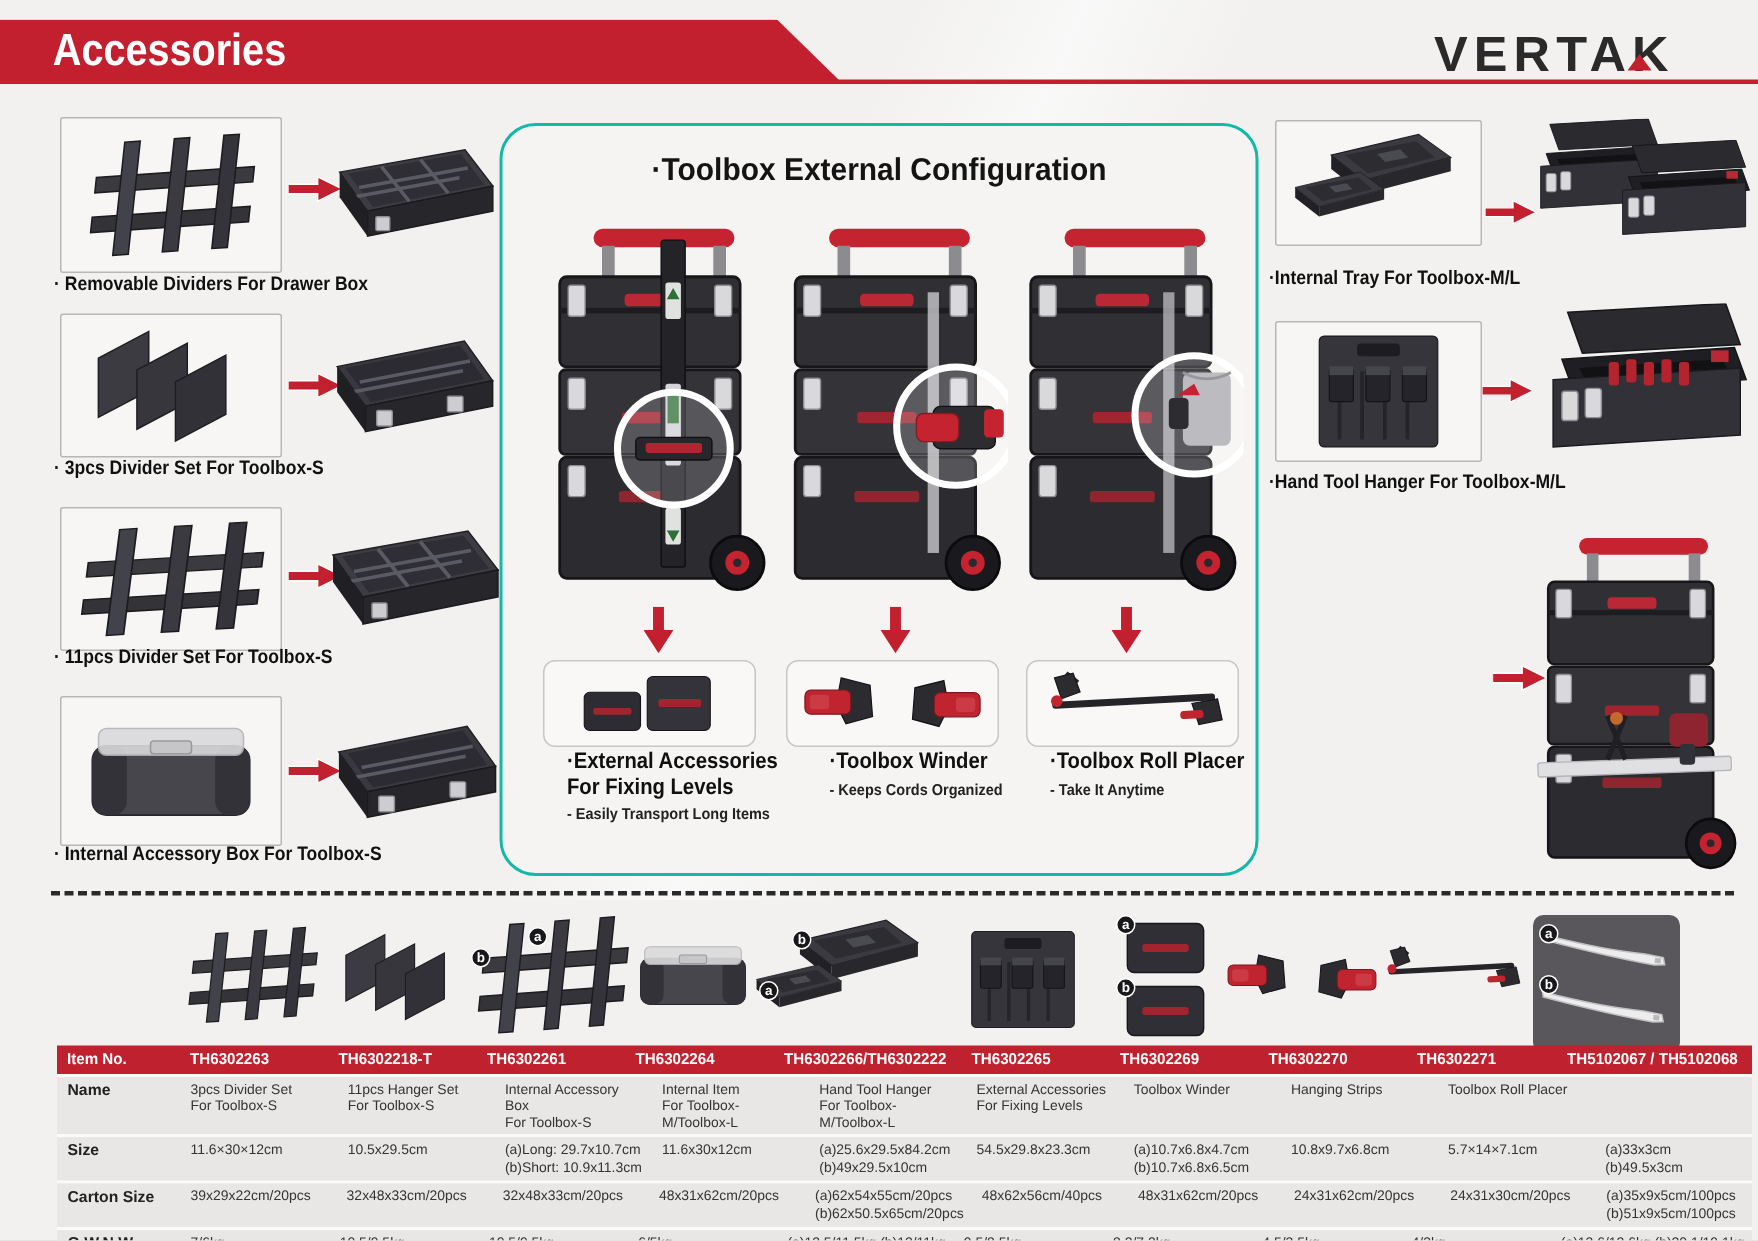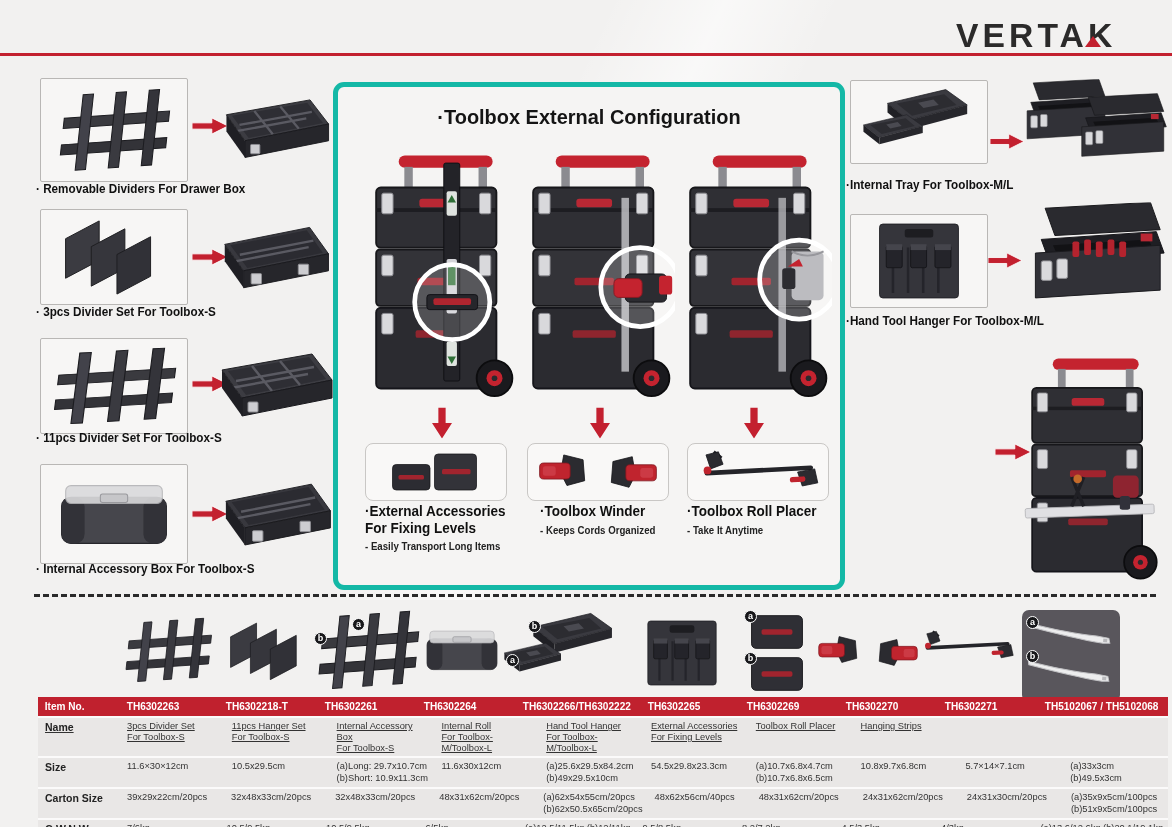--- a/index.html
+++ b/index.html
@@ -26,30 +26,30 @@
         display:flex;align-items:center;justify-content:center;}
   .caption{position:absolute;font-weight:bold;font-size:13px;color:#101010;white-space:pre-line;
            transform:scaleX(.9);transform-origin:left top;line-height:1.15;}
   .caption.white{color:#fff;}
   .subcap{position:absolute;font-weight:bold;font-size:11px;color:#222;white-space:nowrap;
           transform:scaleX(.92);transform-origin:left top;}
   .subcap.white{color:#f2f2f2;}
 
   
   .panel{position:absolute;left:333px;top:82px;width:502px;height:498px;background:#f5f4f3;
-         border:5px solid #14b8a6;border-radius:11px;text-decoration:underline;}
+         border:2px solid #14b8a6;border-radius:24px;text-decoration:underline;}
   .panel-title{position:absolute;left:0;top:18px;width:502px;text-align:center;font-weight:bold;
                font-size:21px;color:#141414;transform:scaleX(.95);transform-origin:center top;}
   .acc-frame{position:absolute;border:1.5px solid #c9c7c5;background:#f9f8f7;border-radius:8px;
              display:flex;align-items:center;justify-content:center;}
   .grp-title{font-weight:bold;font-size:15px;color:#101010;white-space:pre-line;line-height:1.1;
              transform:scaleX(.9);transform-origin:left top;}
   .grp-sub{font-weight:bold;font-size:10.5px;color:#222;margin-top:4px;white-space:nowrap;
            transform:scaleX(.92);transform-origin:left top;}
-  .grp{position:absolute;width:170px;}
+  .grp{position:absolute;width:170px;margin-left:16px;}
 
   
   .darkpanel{position:absolute;left:850px;top:348px;width:137px;height:230px;background:#59565c;
              border-radius:8px;}
 
   .dashline{position:absolute;left:34px;top:594px;width:1122px;height:0;
             border-top:3px dashed #2a2a2a;}
 
   .badge{position:absolute;width:13px;height:13px;border-radius:50%;background:#18181b;color:#fff;
          font-size:9px;font-weight:bold;display:flex;align-items:center;justify-content:center;
@@ -57,21 +57,21 @@
 
   
   .spec-table{position:absolute;left:38px;top:697px;width:1130px;font-size:9.3px;color:#333;}
   .trow{display:grid;grid-template-columns:82px repeat(10,1fr);background:#e9e7e6;
         border-bottom:2px solid #fbfafa;}
   .trow.thead{background:#c0212e;color:#fff;border-bottom:2px solid #fbfafa;}
   .tcell{padding:3px 5px 2px 7px;white-space:pre-line;line-height:1.2;}
   .thead .tcell{font-weight:bold;font-size:10.5px;line-height:15px;padding-top:2px;padding-bottom:2px;
                 white-space:nowrap;transform:scaleX(.96);transform-origin:left center;}
   .rowlabel{font-weight:bold;font-size:10.5px;color:#222;}
-  .r-name{min-height:27px;text-decoration:underline;} .r-size{min-height:29px;} .r-carton{min-height:29px;}
+  .r-name{min-height:27px;} .r-size{min-height:29px;} .r-carton{min-height:29px;}
   .r-gw{min-height:18px;} .r-gw .tcell{white-space:nowrap;}
 </style>
 </head>
 <body>
 
 <svg style="position:absolute;width:0;height:0" aria-hidden="true">
   <defs>
     <symbol id="sym-arrow-right" viewBox="0 0 40 20">
       <polygon points="0,6.5 22,6.5 22,1 40,10 22,19 22,13.5 0,13.5" fill="#c3202f" stroke="#ffffff" stroke-width="1"></polygon>
     </symbol>
@@ -193,20 +193,23 @@
       <circle cx="140" cy="247" r="3" fill="#2a2a2e"></circle>
     </symbol>
   </defs>
 </svg>
 
 <div class="page">
 
   <div class="deco" style="left:0;top:0;width:1172px;height:600px;
               background:linear-gradient(115deg,transparent 42%,rgba(255,255,255,.55) 50%,transparent 58%);"></div>
 
+  <div class="banner">
+    <div class="banner-text">Accessories</div>
+  </div>
   <div class="topline"></div>
   <div class="logo">VERTAK</div>
   <div class="logo-tri"></div>
 
   <div class="pbox" style="left:40px;top:78px;width:146px;height:102px;">
     <svg width="132" height="92" viewBox="0 0 120 90">
         <use href="#sym-grid"></use>
       </svg>
   </div>
   <svg class="abs" style="left:192px;top:117px" width="36" height="18" viewBox="0 0 40 20">
@@ -449,28 +452,29 @@
       <div class="tcell">TH5102067 / TH5102068</div>
     </div>
     <div class="trow r-name">
       <div class="tcell rowlabel">Name</div>
       <div class="tcell">3pcs Divider Set
 For Toolbox-S</div>
       <div class="tcell">11pcs Hanger Set
 For Toolbox-S</div>
       <div class="tcell">Internal Accessory Box
 For Toolbox-S</div>
-      <div class="tcell">Internal Roll
+      <div class="tcell">Internal Item
 For Toolbox-M/Toolbox-L</div>
       <div class="tcell">Hand Tool Hanger
 For Toolbox-M/Toolbox-L</div>
       <div class="tcell">External Accessories
 For Fixing Levels</div>
+      <div class="tcell">Toolbox Winder</div>
+      <div class="tcell">Hanging Strips</div>
       <div class="tcell">Toolbox Roll Placer</div>
-      <div class="tcell">Hanging Strips</div>
     </div>
     <div class="trow r-size">
       <div class="tcell rowlabel">Size</div>
       <div class="tcell">11.6×30×12cm</div>
       <div class="tcell">10.5x29.5cm</div>
       <div class="tcell">(a)Long: 29.7x10.7cm
 (b)Short: 10.9x11.3cm</div>
       <div class="tcell">11.6x30x12cm</div>
       <div class="tcell">(a)25.6x29.5x84.2cm
 (b)49x29.5x10cm</div>

